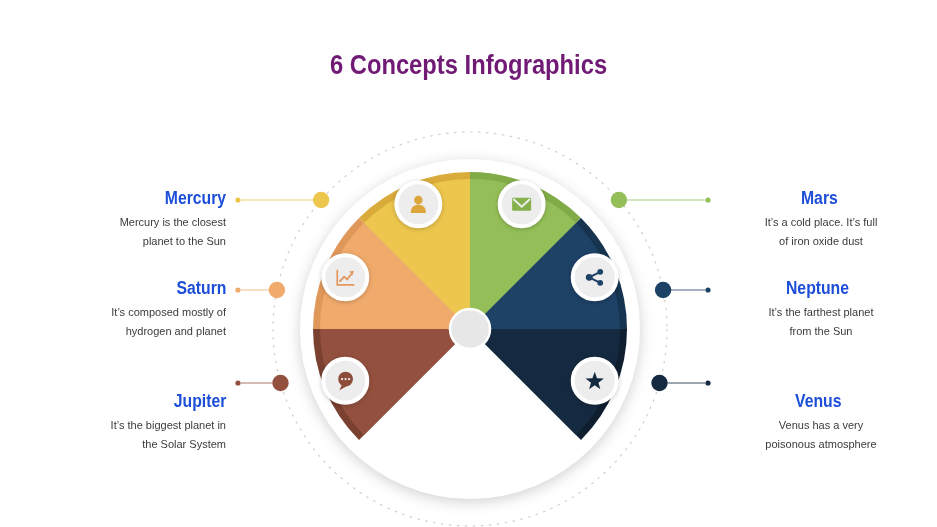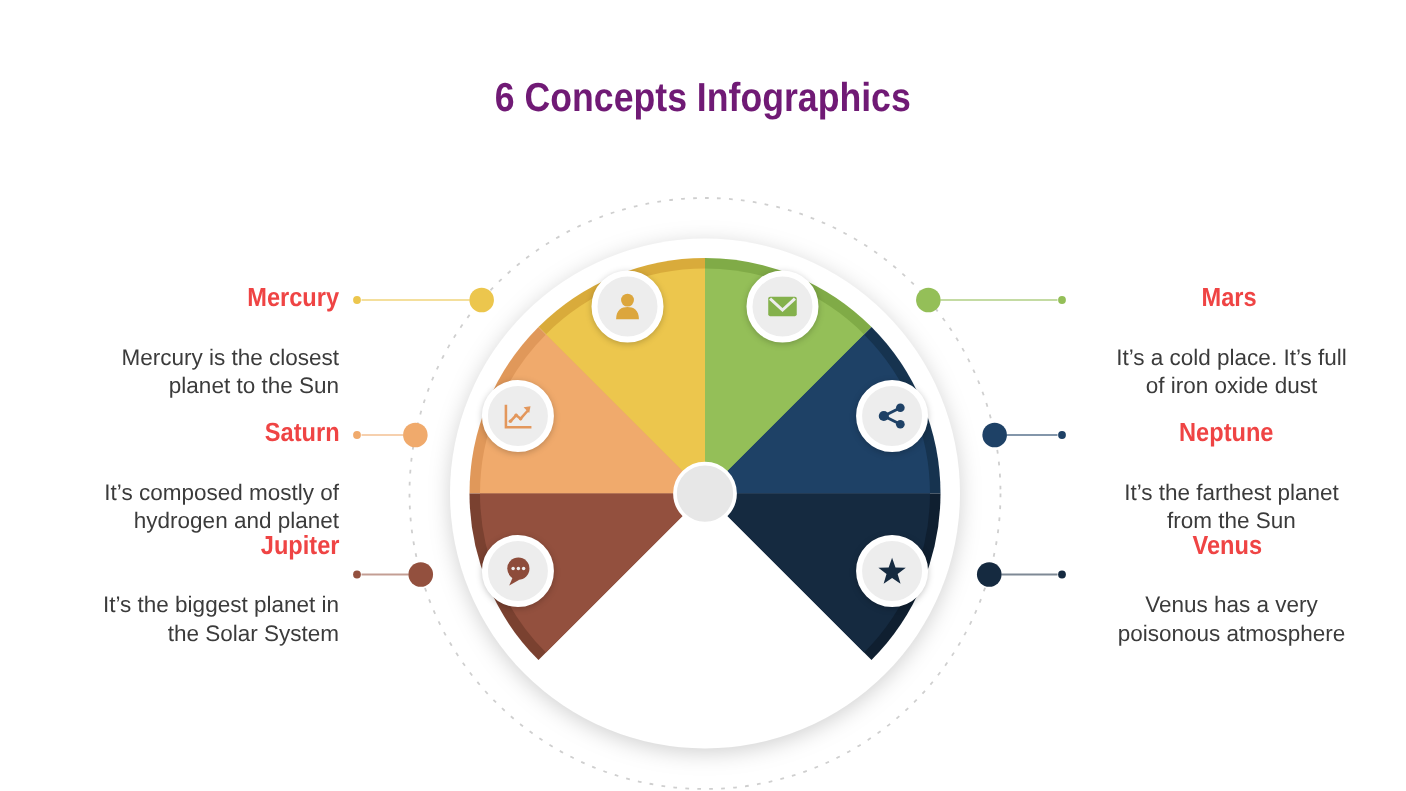--- a/index.html
+++ b/index.html
@@ -2,28 +2,28 @@
 <html><head>
 <meta charset="utf-8">
 <style>
   html,body{margin:0;padding:0;background:#ffffff;}
   body{font-family:"Liberation Sans", sans-serif; -webkit-font-smoothing:antialiased;}
   .stage{position:relative;width:937px;height:527px;background:#ffffff;overflow:hidden;}
   .main-title{position:absolute;top:50px;left:0;width:937px;text-align:center;
     font-size:27px;font-weight:bold;color:#701a75;}
   .main-title .squeeze{display:inline-block;transform:scaleX(0.88);transform-origin:50% 50%;white-space:nowrap;}
   .info{position:absolute;width:218px;}
-  .info h3{margin:0;font-size:17.5px;font-weight:bold;color:#ef4444;line-height:21px;}
+  .info h3{margin:0;font-size:17.5px;font-weight:bold;color:#1d4ed8;line-height:21px;}
   .info h3 .squeeze{display:inline-block;transform:scaleX(0.9);white-space:nowrap;}
   .col-left{left:8px;text-align:right;}
   .col-left h3 .squeeze{transform-origin:100% 50%;}
   .col-right{left:712px;text-align:center;}
   .col-right h3 .squeeze{transform-origin:0% 50%;}
-  .info p{margin:20px 0 0 0;font-size:15px;line-height:19px;color:#3b3b3b;white-space:pre-line;}
-  .row-a{top:188px;} .row-b{top:278px;} .row-c{top:353px;}
+  .info p{margin:4px 0 0 0;font-size:11px;line-height:19px;color:#3b3b3b;white-space:pre-line;}
+  .row-a{top:188px;} .row-b{top:278px;} .row-c{top:391px;}
   svg.wheel{position:absolute;left:0;top:0;}
 </style>
 </head>
 <body>
 
 <div class="stage">
 
   <div class="main-title">
     <span class="squeeze">6 Concepts Infographics</span>
   </div>

